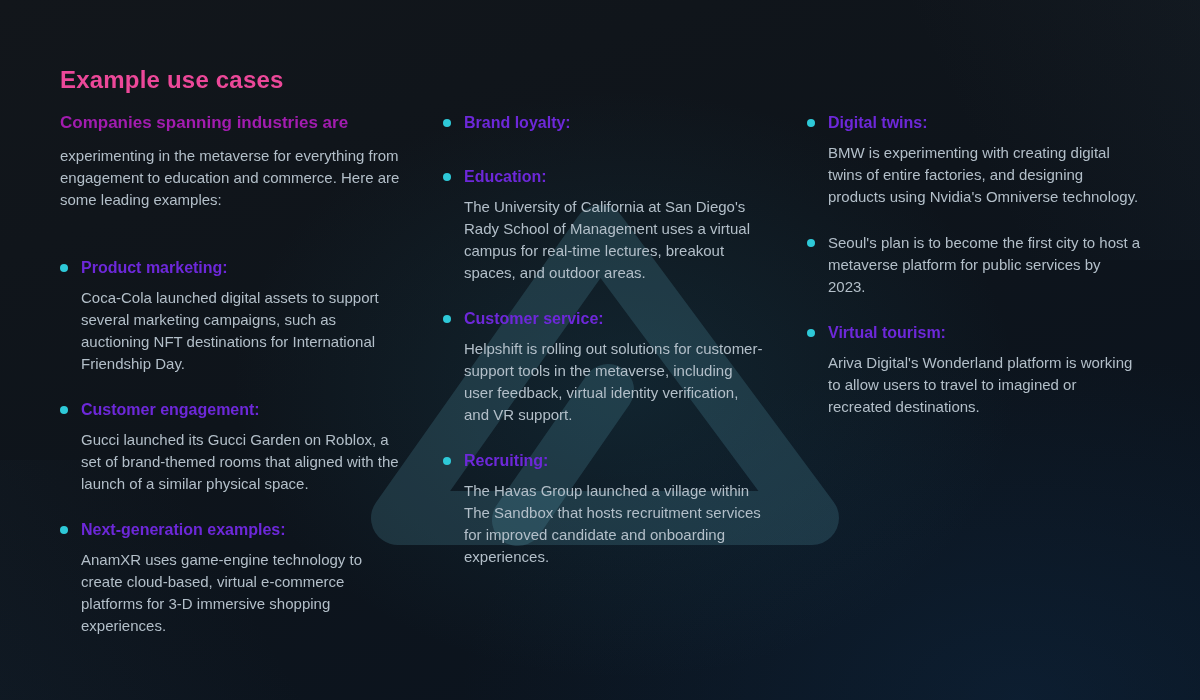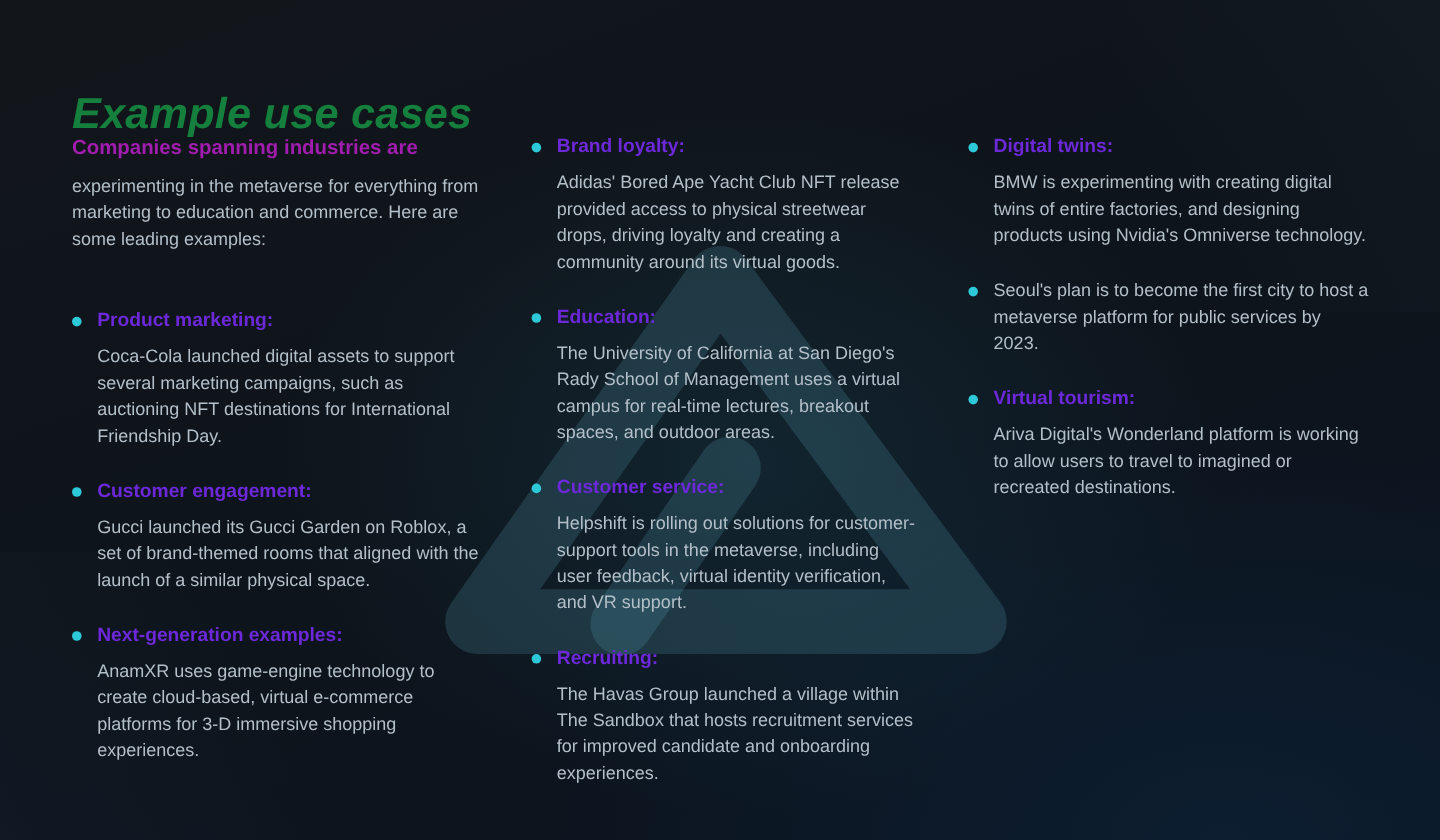--- a/index.html
+++ b/index.html
@@ -27,23 +27,22 @@
     pointer-events: none;
   }
 
   .watermark {
     position: absolute; left: 350px; top: 190px; width: 520px; height: 380px;
     pointer-events: none;
   }
 
   .title {
     position: absolute; left: 60px; top: 50px;
-    font-size: 36px; font-weight: 700; letter-spacing: 0.2px;
-    color: #15803d;
-    font-style: italic;
+    font-size: 24px; font-weight: 700; letter-spacing: 0.2px;
+    color: #ec4899;
   }
 
   .col { position: absolute; top: 112px; }
   .col-1 { left: 60px;  width: 342px; }
   .col-2 { left: 443px; width: 322px; }
   .col-3 { left: 807px; width: 335px; }
 
   .intro-heading {
     font-size: 17px; font-weight: 700; color: #a21caf;
     line-height: 22px; margin: 0 0 11px 0;
@@ -81,21 +80,21 @@
 
   <svg class="watermark" viewBox="0 0 520 380" xmlns="http://www.w3.org/2000/svg">
     <path d="M 250 42 L 48 328 L 462 328 Z" fill="none" stroke="rgba(96,172,192,0.20)" stroke-width="54" stroke-linejoin="round" stroke-linecap="round"></path>
     <path d="M 168 330 L 258 200" fill="none" stroke="rgba(96,172,192,0.20)" stroke-width="52" stroke-linecap="round"></path>
   </svg>
 
   <h1 class="title">Example use cases</h1>
 
   <div class="col col-1">
     <p class="intro-heading">Companies spanning industries are</p>
-    <p class="intro-body">experimenting in the metaverse for everything from marketing to education and commerce. Here are some leading examples:</p>
+    <p class="intro-body">experimenting in the metaverse for everything from engagement to education and commerce. Here are some leading examples:</p>
     <div class="bullet-list">
   <div class="bullet-item">
     <div class="bullet-dot-cell">
       <div class="bullet-dot"></div>
     </div>
     <div>
       <p class="bullet-label">Product marketing:</p>
       <p class="bullet-text">Coca-Cola launched digital assets to support several marketing campaigns, such as auctioning NFT destinations for International Friendship Day.</p>
     </div>
   </div>
@@ -123,21 +122,20 @@
   </div>
 
   <div class="col col-2">
     <div class="bullet-list">
   <div class="bullet-item">
     <div class="bullet-dot-cell">
       <div class="bullet-dot"></div>
     </div>
     <div>
       <p class="bullet-label">Brand loyalty:</p>
-      <p class="bullet-text">Adidas' Bored Ape Yacht Club NFT release provided access to physical streetwear drops, driving loyalty and creating a community around its virtual goods.</p>
     </div>
   </div>
 
   <div class="bullet-item">
     <div class="bullet-dot-cell">
       <div class="bullet-dot"></div>
     </div>
     <div>
       <p class="bullet-label">Education:</p>
       <p class="bullet-text">The University of California at San Diego's Rady School of Management uses a virtual campus for real-time lectures, breakout spaces, and outdoor areas.</p>

